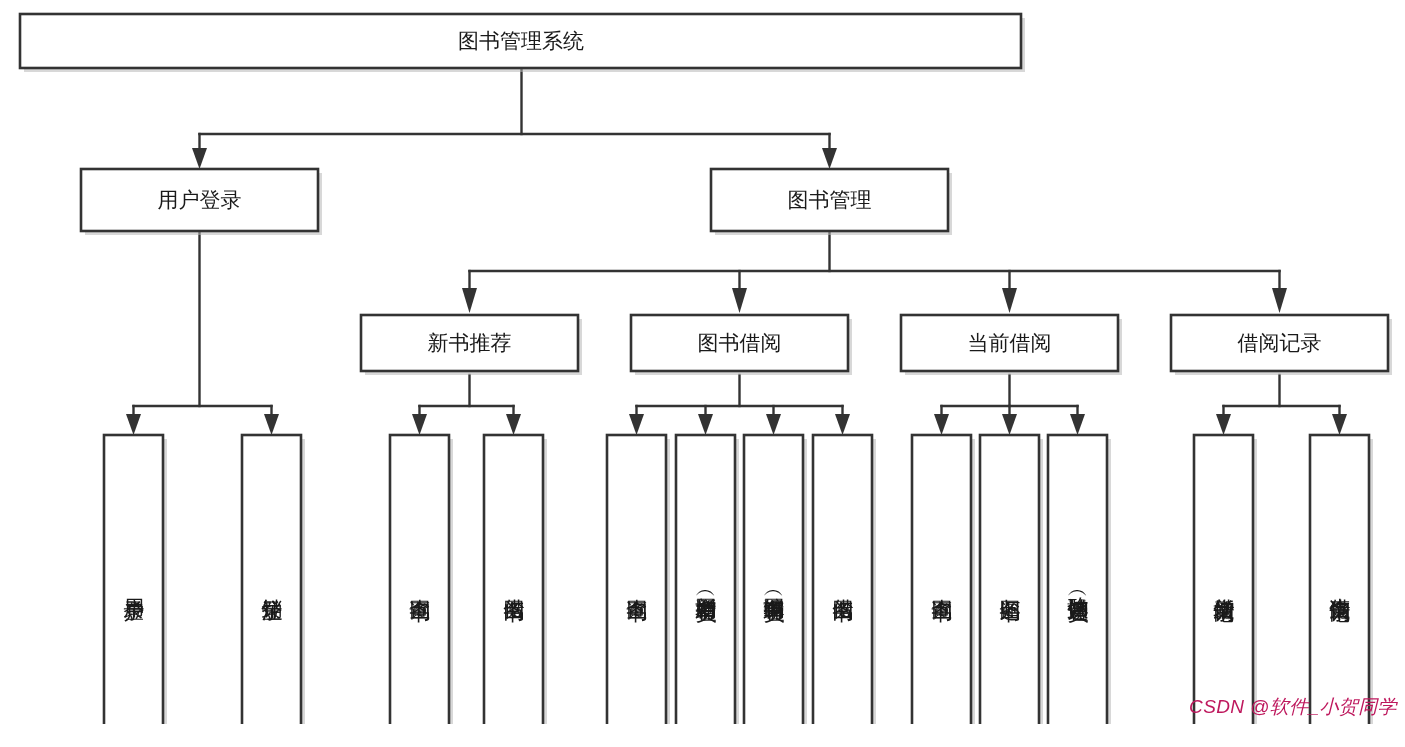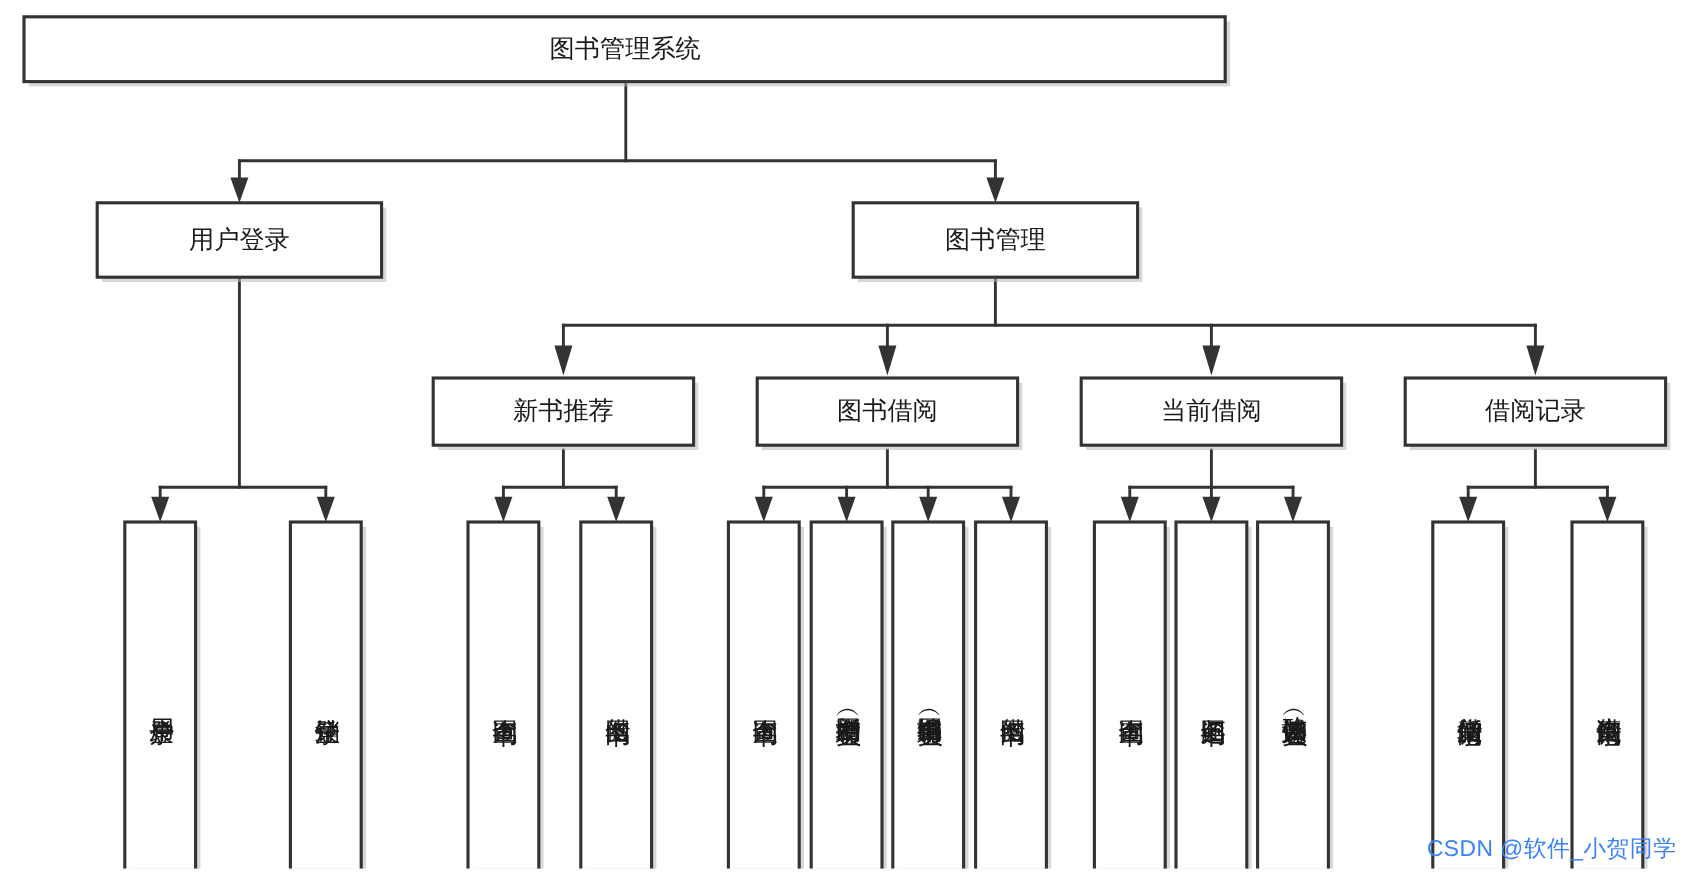--- a/index.html
+++ b/index.html
@@ -69,23 +69,24 @@
     align-items: center;
     justify-content: center;
     pointer-events: none;
   }
   .watermark {
     position: absolute;
     right: 8px;
     bottom: 4px;
     font-family: "Liberation Sans", "DejaVu Sans", sans-serif;
     font-size: 19px;
-    color: #3b82f6;
+    color: #be185d;
     letter-spacing: 0.02em;
     white-space: nowrap;
+    font-style: italic;
   }
 </style>
 </head>
 <body>
 
 <div id="diagram-root">
 
   <svg id="flowchart" viewBox="0 0 1405 747">
 
     <g>

